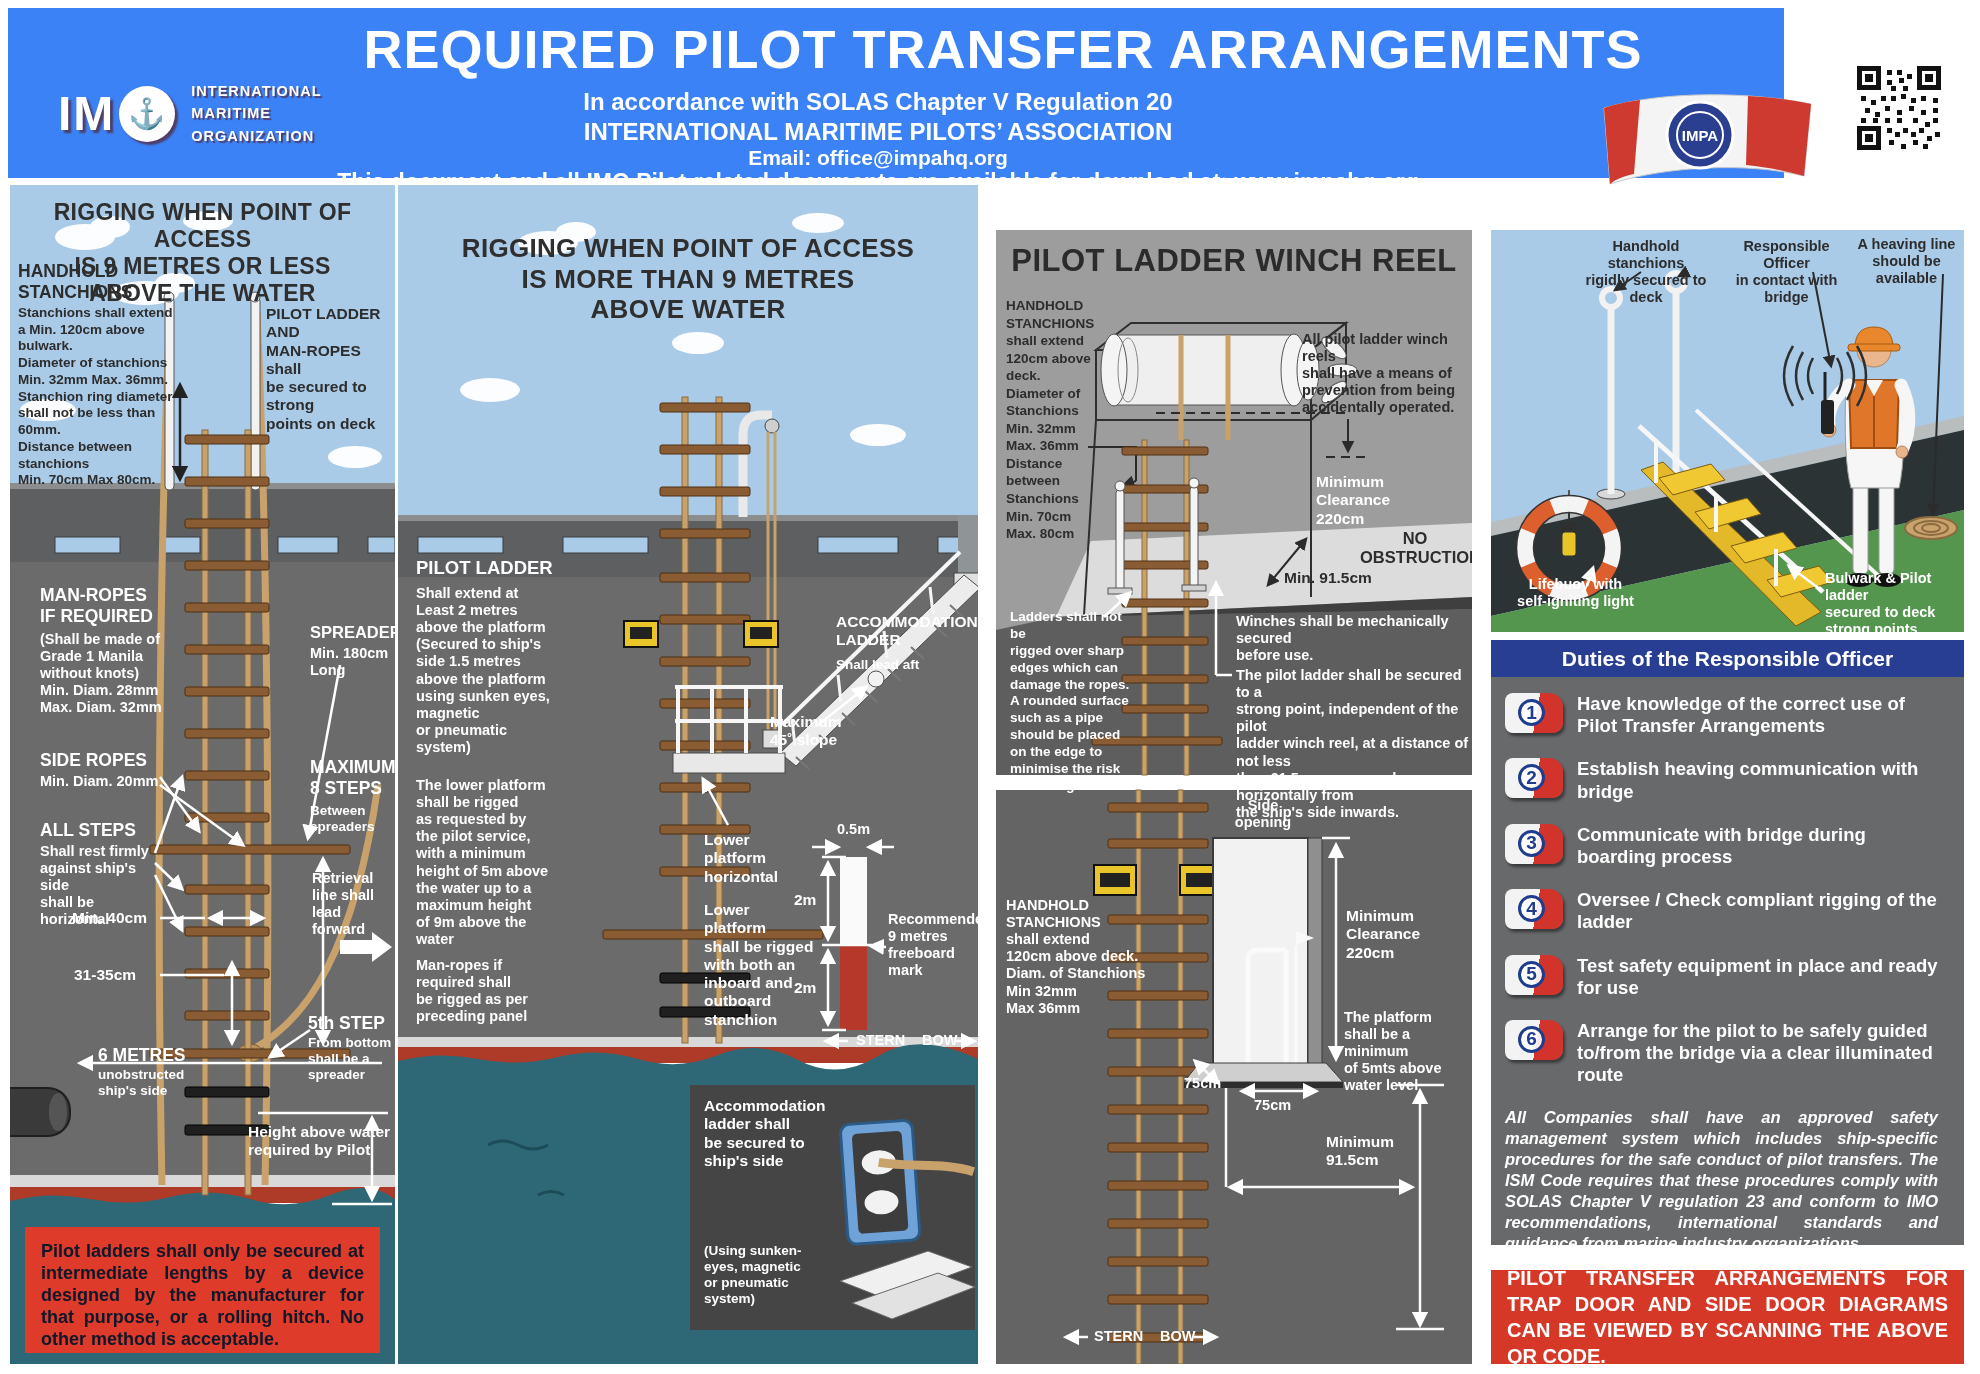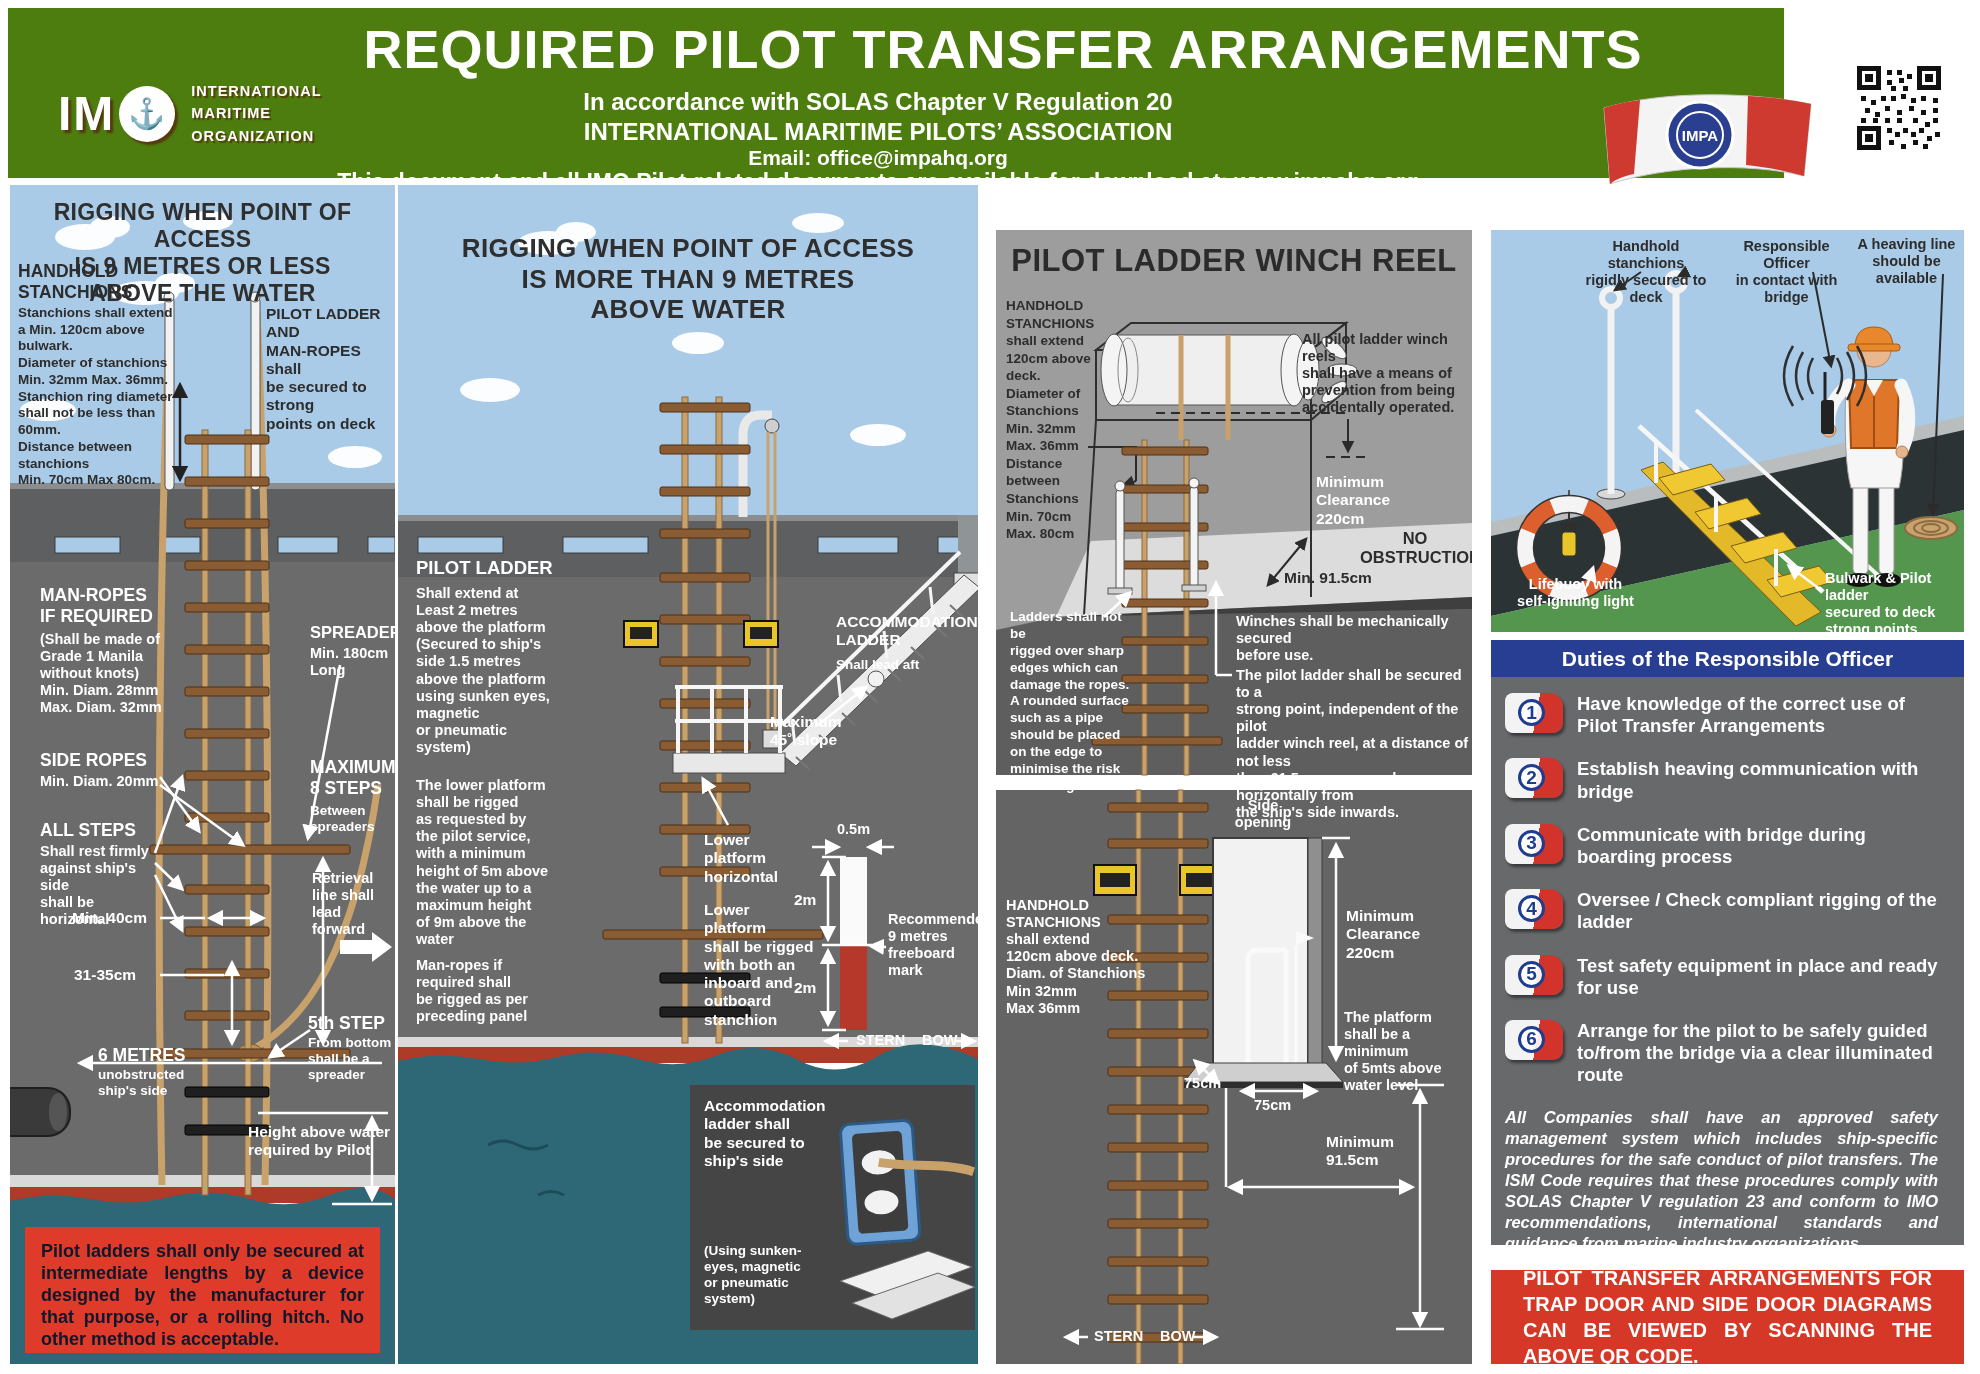--- a/index.html
+++ b/index.html
@@ -1,39 +1,39 @@
 <!DOCTYPE html>
 <html><head>
 <meta charset="utf-8">
 <style>
   *{margin:0;padding:0;box-sizing:border-box}
   html,body{width:1980px;height:1374px}
   body{position:relative;background:#ffffff;font-family:"Liberation Sans",sans-serif;overflow:hidden}
-  .hdr{position:absolute;left:8px;top:8px;width:1776px;height:170px;background:#4d7c0f}
+  .hdr{position:absolute;left:8px;top:8px;width:1776px;height:170px;background:#3b82f6}
   .hline{position:absolute;color:#fff;font-weight:bold;text-align:center;white-space:pre-line}
   .panel{position:absolute;top:185px;height:1179px;overflow:hidden}
   .panel svg.scene{position:absolute;left:0;top:0}
   .lb{position:absolute;white-space:pre-line;font-weight:bold;line-height:1.18}
   .dk{color:#2d2d2d}.wt{color:#fff}.s13{font-size:13.5px}.s14{font-size:14.5px}.s15{font-size:15.5px}
   .s16{font-size:16.5px}.s17{font-size:17.5px}.s18{font-size:18.5px}
   .ctr{text-align:center}
   .t1{font-size:23px;line-height:1.18;text-align:center;color:#2f2f2f;letter-spacing:.3px}
   .t2{font-size:26px;line-height:1.18;text-align:center;color:#2f2f2f;letter-spacing:.3px}
   .t3{font-size:31px;text-align:center;color:#2b2b2b;letter-spacing:.5px}
   .warnbox{position:absolute;background:#de3b2a;color:#0f172a;font-weight:bold;font-size:18px;line-height:1.22;text-align:justify;padding:14px 16px}
   .inset{position:absolute;left:292px;top:900px;width:285px;height:245px;background:#454545}
   .photo{position:absolute;left:8px;top:45px;width:473px;height:402px;background:#aacbe8}
   .dutyhead{position:absolute;left:8px;top:455px;width:473px;height:37px;background:#283e92;display:flex;align-items:center;justify-content:center;color:#fff;font-weight:bold;font-size:21px}
   .dutybody{position:absolute;left:8px;top:492px;width:473px;height:568px;background:#68696b;padding:16px 20px 0 14px}
   .drow{display:flex;align-items:flex-start;margin-bottom:21px}
   .dflag{position:relative;flex:0 0 58px;width:58px;height:40px;margin-right:14px;background:linear-gradient(100deg,#f3f3f3 54%,#d2342b 54%);border-radius:8px 14px 10px 8px;box-shadow:2px 3px 3px rgba(0,0,0,.45)}
   .dnum{position:absolute;left:13px;top:6px;width:27px;height:27px;border:3px solid #1f3d8f;border-radius:50%;display:flex;align-items:center;justify-content:center;color:#1f3d8f;font-weight:bold;font-size:19px;background:rgba(255,255,255,.9)}
   .dtext{color:#fff;font-weight:bold;font-size:18.5px;line-height:1.2}
   .ism{color:#fff;font-weight:bold;font-style:italic;font-size:16.5px;line-height:1.27;text-align:justify;margin-top:14px;padding-right:6px}
-  .qrnote{position:absolute;left:8px;top:1085px;width:473px;height:94px;background:#d53827;color:#fff;font-weight:bold;font-size:20px;line-height:1.3;text-align:justify;padding:10px 32px;display:flex;align-items:center}
+  .qrnote{position:absolute;left:8px;top:1085px;width:473px;height:94px;background:#d53827;color:#fff;font-weight:bold;font-size:20px;line-height:1.3;text-align:justify;padding:10px 16px;display:flex;align-items:center}
   .imbegan{position:absolute;left:50px;top:72px;display:flex;align-items:center}
   .imotxt{color:#fff;font-weight:bold;font-size:48px;letter-spacing:2px;line-height:1;text-shadow:3px 3px 2px rgba(90,15,10,.6)}
   .imodisc{width:56px;height:56px;border-radius:50%;background:#fff;display:flex;align-items:center;justify-content:center;color:#c6382c;font-size:30px;margin-left:4px;box-shadow:3px 3px 2px rgba(90,15,10,.6)}
   .imoname{color:#fff;font-weight:bold;font-size:14.5px;letter-spacing:1px;line-height:1.55;margin-left:16px;white-space:pre-line;text-shadow:2px 2px 1px rgba(90,15,10,.6)}
   .qrbox{position:absolute;left:1843px;top:52px;width:96px;height:96px;background:#fff;padding:6px}
   .qrcap{position:absolute;left:1828px;top:152px;width:126px;color:#fff;font-weight:bold;font-size:13px;text-align:center;white-space:pre-line;line-height:1.2}
   .impa{position:absolute;left:1588px;top:80px}
 </style>
 </head>
 <body>

